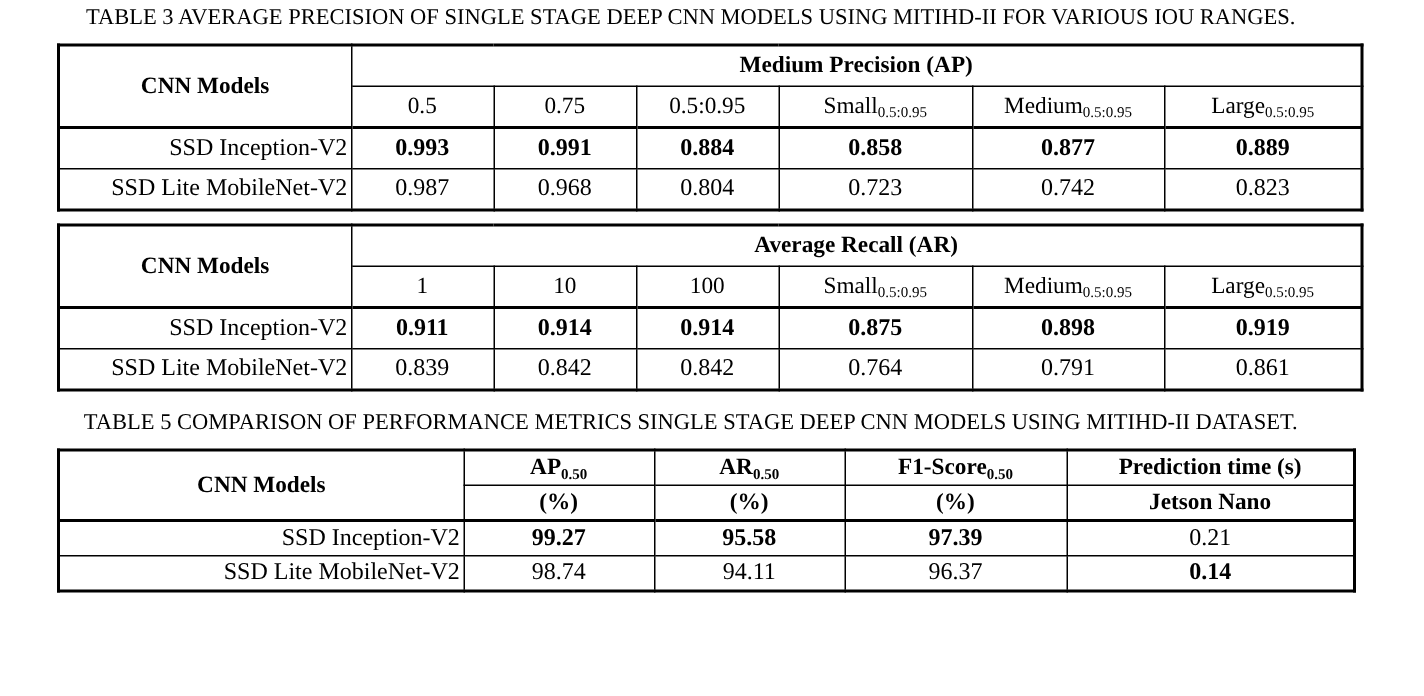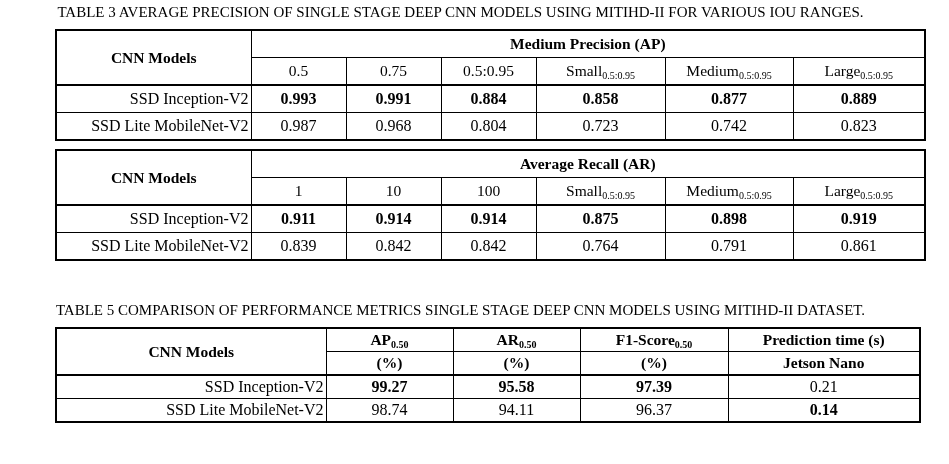--- a/index.html
+++ b/index.html
@@ -17,26 +17,26 @@
   .caption {
     width: 921px;
     text-align: center;
     font-size: 15px;
     white-space: nowrap;
     letter-spacing: 0px;
     line-height: 17px;
   }
   .cap3 { padding-top: 4px; }
   .cap4 { padding-top: 27px; }
-  .cap5 { padding-top: 41px; }
+  .cap5 { padding-top: 13px; }
 
   table {
     border-collapse: collapse;
     table-layout: fixed;
-    margin-left: 55px;
+    margin-left: 38px;
     border: 2px solid #000000;
   }
   .t34 { width: 869px; margin-top: 8px; }
   .t5  { width: 864px; margin-top: 8px; }
 
   td {
     border: 1px solid #000000;
     padding: 0 2px;
     font-size: 15.5px;
     text-align: center;

